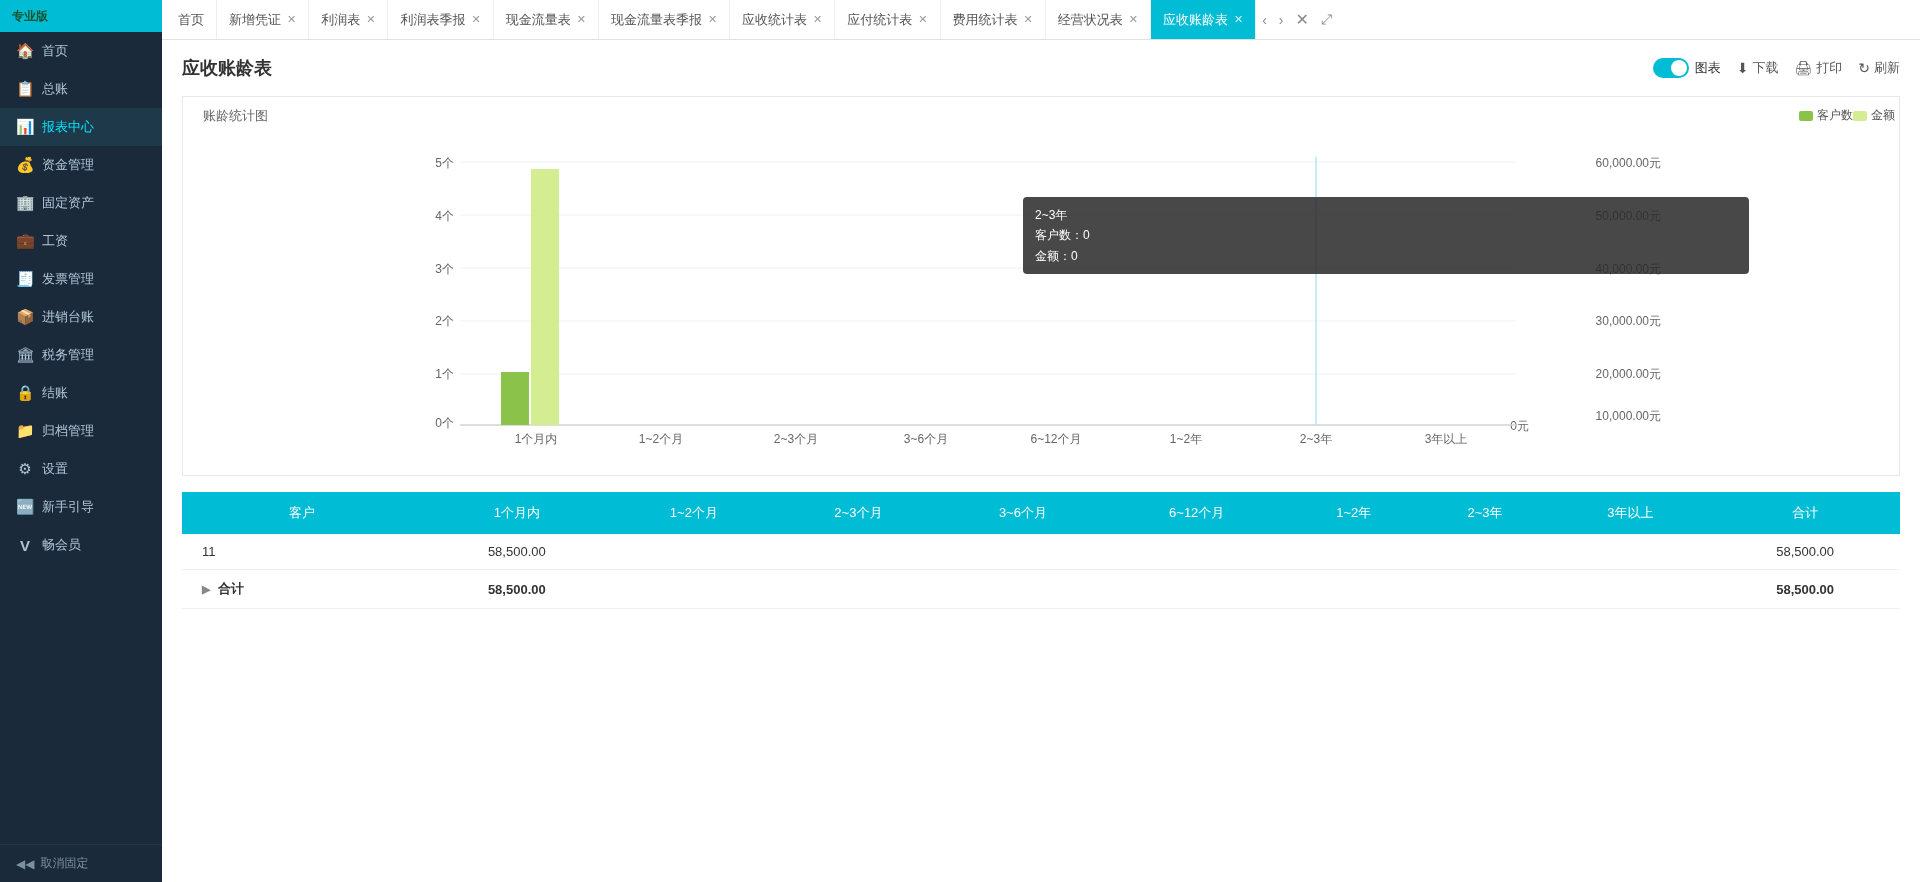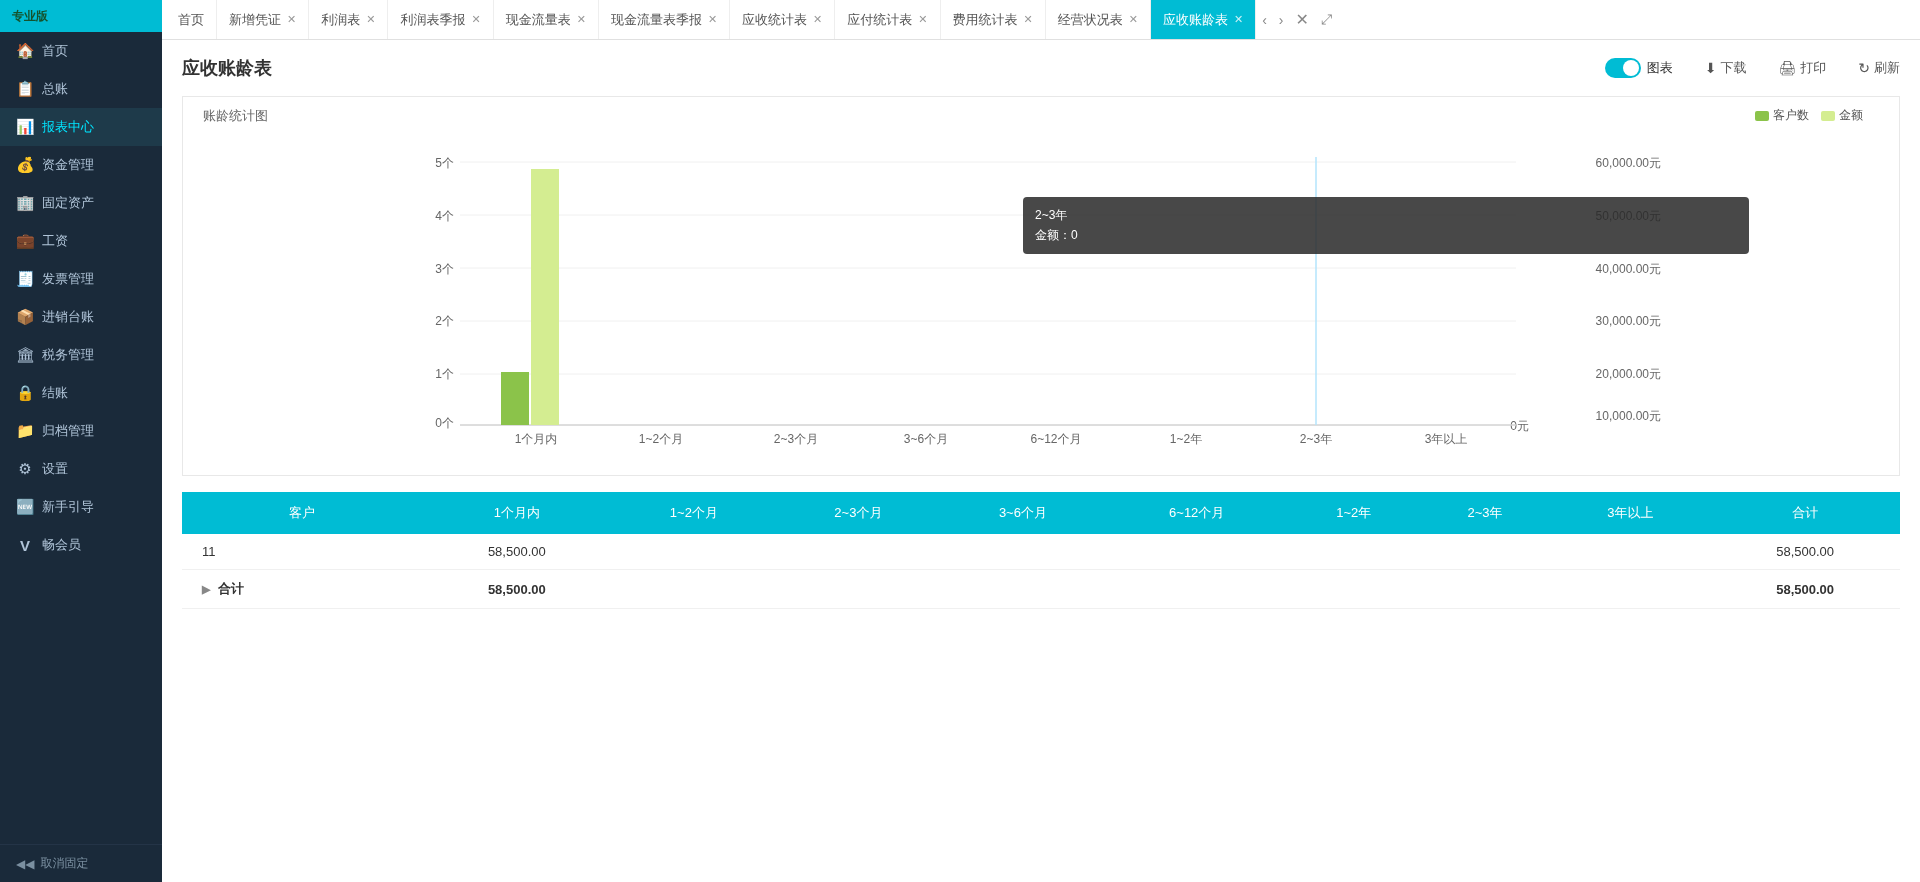--- a/index.html
+++ b/index.html
@@ -137,21 +137,21 @@
       margin-bottom: 16px;
     }
     .page-title {
       font-size: 18px;
       font-weight: bold;
       color: #333;
     }
     .toolbar {
       display: flex;
       align-items: center;
-      gap: 32px;
+      gap: 16px;
     }
     .toggle-switch {
       display: flex;
       align-items: center;
       gap: 6px;
     }
     .toggle-track {
       width: 36px;
       height: 20px;
       background: #00bcd4;
@@ -188,24 +188,23 @@
       padding: 10px 20px 10px 20px;
       margin-bottom: 16px;
       position: relative;
       flex-shrink: 0;
       height: 380px;
     }
     .chart-title { font-size: 13px; color: #666; margin-bottom: 22px; }
     .chart-legend {
       position: absolute;
       top: 10px;
-      right: 36px;
-      display: flex;
-      align-items: center;
-      gap: 12px;
+      right: 4px;
+      display: flex;
+      align-items: center;
     }
     .legend-item { display: flex; align-items: center; gap: 4px; font-size: 12px; color: #555; }
     .legend-color { width: 14px; height: 10px; border-radius: 2px; }
 
     .chart-svg-wrapper {
       position: relative;
       height: 300px;
     }
 
     
@@ -460,20 +459,21 @@
           <text x="770" y="296" text-anchor="middle" font-size="12" fill="#666">1~2年</text>
           <text x="900" y="296" text-anchor="middle" font-size="12" fill="#666">2~3年</text>
           <text x="1030" y="296" text-anchor="middle" font-size="12" fill="#666">3年以上</text>
 
           <line x1="900" y1="10" x2="900" y2="278" stroke="#b3e5fc" stroke-width="1.5"></line>
         </svg>
 
         
         <div class="chart-tooltip" style="position:absolute; top:50px; left:820px;">
           <div>2~3年</div>
+          <div>客户数：0</div>
           <div>金额：0</div>
         </div>
       </div>
     </div>
 
     <table class="data-table">
       <thead>
         <tr>
           <th>客户</th>
           <th>1个月内</th>

